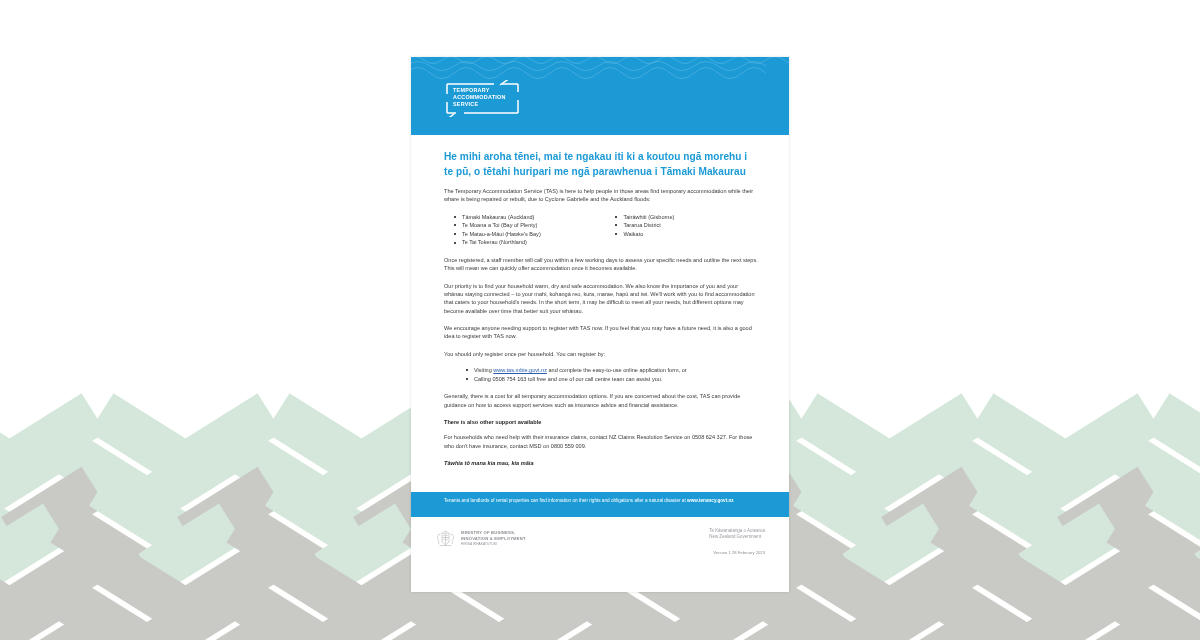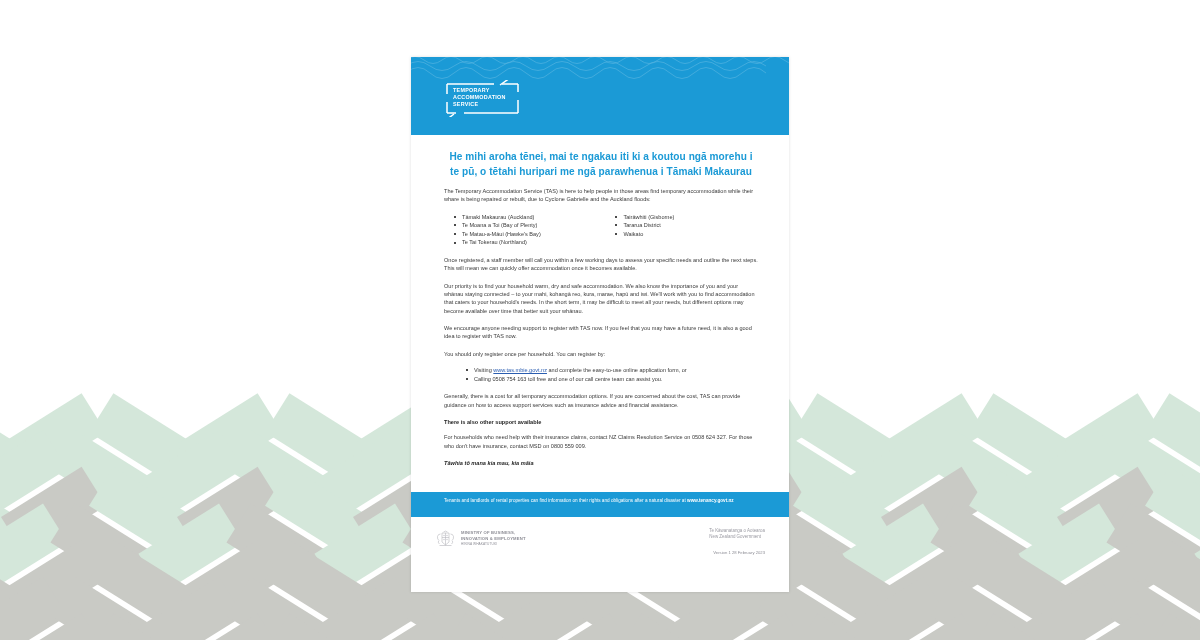--- a/index.html
+++ b/index.html
@@ -77,21 +77,20 @@
     color: #333333;
   }
 
   h1.doc-title {
     margin: 0 0 7px 0;
     color: #1b9ad6;
     font-size: 10.1px;
     line-height: 15.4px;
     font-weight: bold;
     letter-spacing: .05px;
-    text-align: center;
   }
 
   p.para {
     margin: 0 0 9px 0;
     font-size: 5.55px;
     line-height: 8.35px;
     color: #3a3a3a;
     text-align: left;
   }
   p.para.tight { margin-bottom: 8px; }

